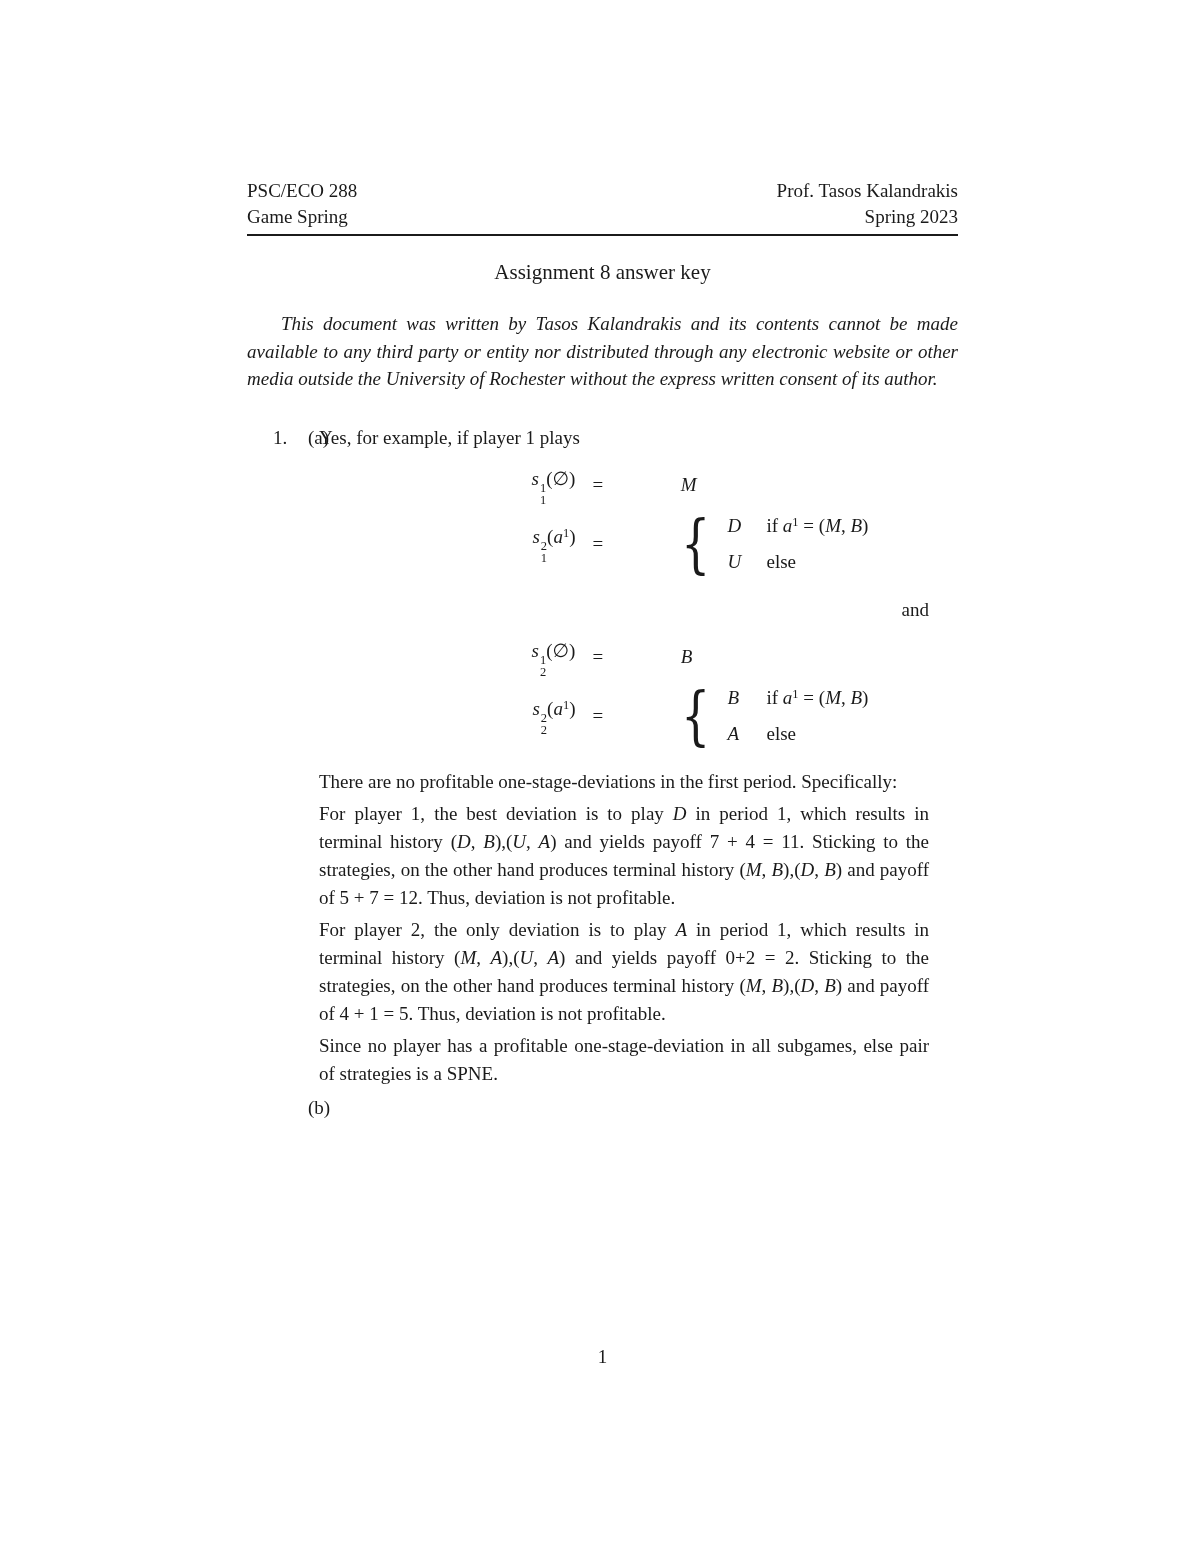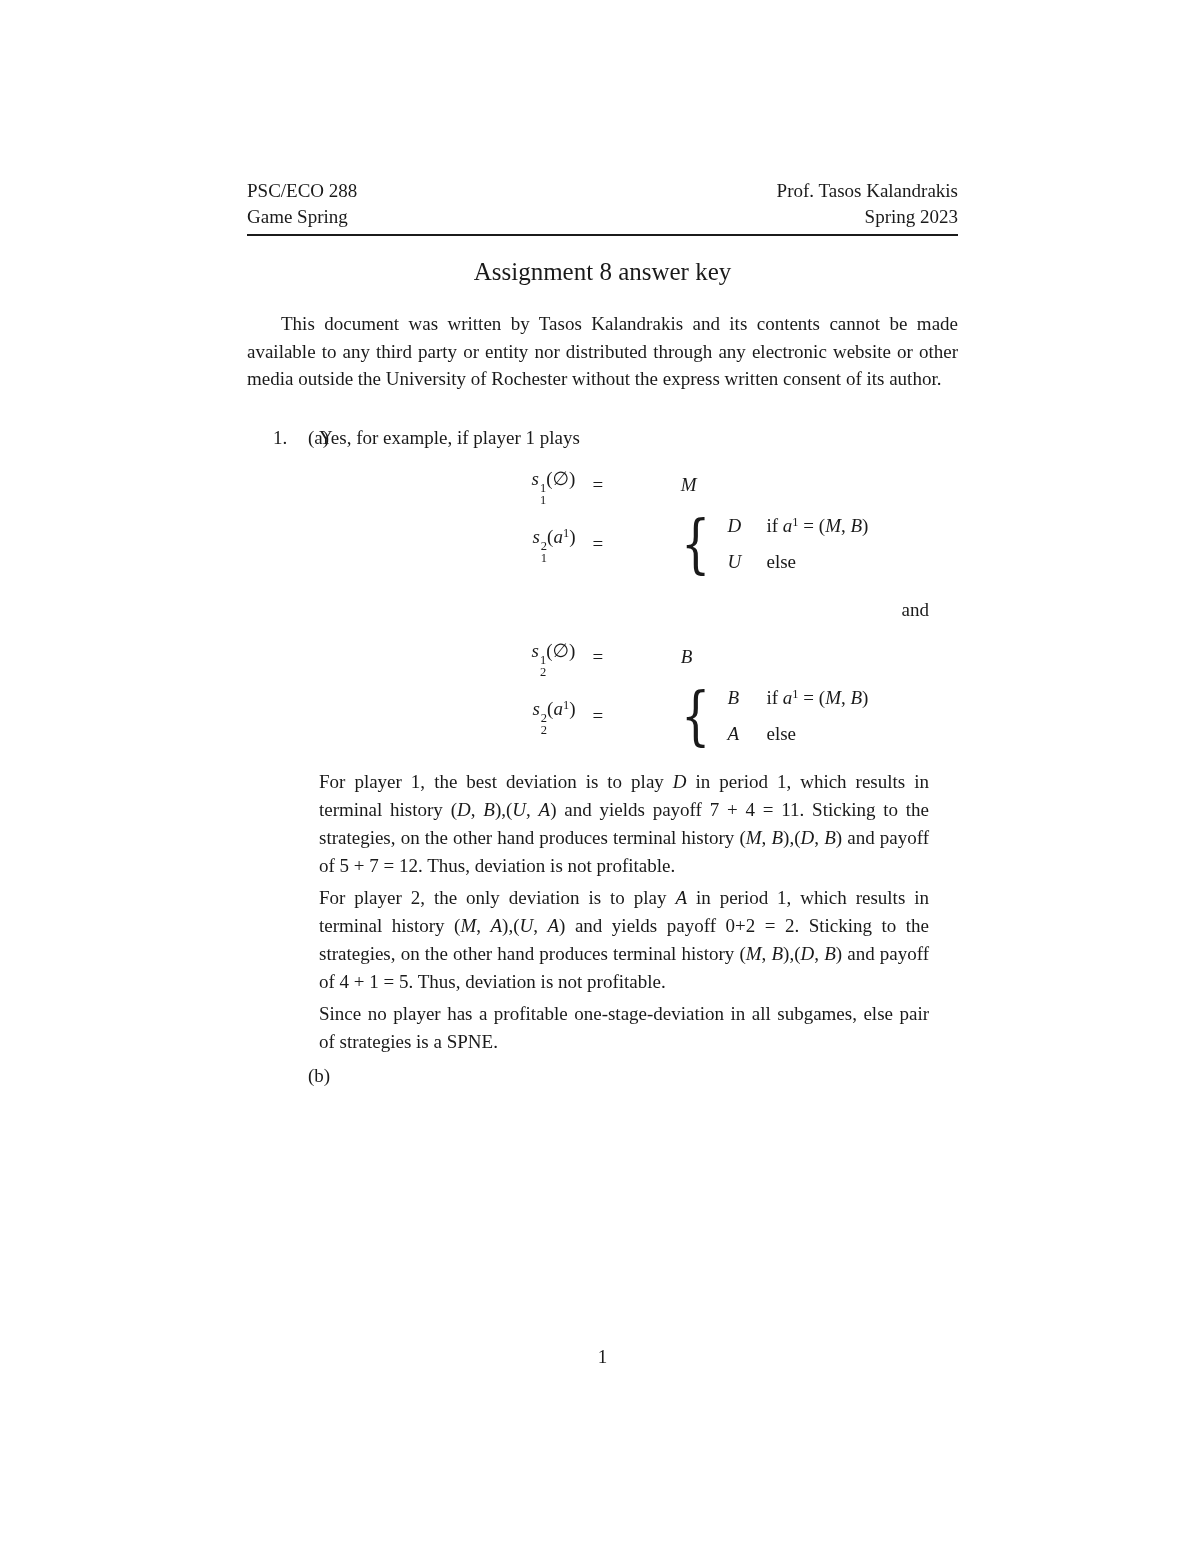--- a/index.html
+++ b/index.html
@@ -12,22 +12,22 @@
     overflow: hidden;
   }
   .page { position: relative; width: 1200px; height: 1484px; background: #ffffff; }
   .content {
     position: absolute; left: 247px; top: 178px; width: 711px;
     font-size: 19px; line-height: 28px;
   }
   .doc-header { line-height: 26px; }
   .hrow { display: flex; justify-content: space-between; }
   .hrule { border-bottom: 2px solid #1b1b1b; margin-top: 4px; }
-  .title { font-size: 25px; font-weight: 400; text-align: center; margin: 21px 0 0 0; line-height: 30px; }
-  .notice { text-align: justify; text-indent: 34px; margin: 23px 0 0 0; line-height: 27.5px; }
+  .title { font-size: 21px; font-weight: 400; text-align: center; margin: 21px 0 0 0; line-height: 30px; }
+  .notice { font-style: italic; text-align: justify; text-indent: 34px; margin: 23px 0 0 0; line-height: 27.5px; }
   .item { position: relative; margin-top: 31px; }
   .item-num { position: absolute; left: 26px; top: 0; }
   .part { position: relative; }
   .part-label { position: absolute; left: 61px; top: 0; }
   .part-body { margin-left: 72px; width: 610px; }
   .pbody { margin: 4px 0 0 0; text-align: justify; }
   .intro, .partb .pbody { margin-top: 0; }
   .partb { margin-top: 6px; }
   .connector { margin-top: 16px; text-align: right; }
   .eqwrap { margin: 13px 0 20px 0; }
@@ -142,20 +142,21 @@
                     </span>
                   <span class="case-row">
                       <span class="case-val"><i>A</i></span>
                       <span class="case-cond">else</span>
                     </span>
                 </span>
               </span>
             </div>
           </div>
 
+          <p class="pbody">There are no profitable one-stage-deviations in the first period. Specifically:</p>
           <p class="pbody">For player 1, the best deviation is to play <i>D</i> in period 1, which results in terminal history (<i>D</i>, <i>B</i>),(<i>U</i>, <i>A</i>) and yields payoff 7 + 4 = 11. Sticking to the strategies, on the other hand produces terminal history (<i>M</i>, <i>B</i>),(<i>D</i>, <i>B</i>) and payoff of 5 + 7 = 12. Thus, deviation is not profitable.</p>
           <p class="pbody">For player 2, the only deviation is to play <i>A</i> in period 1, which results in terminal history (<i>M</i>, <i>A</i>),(<i>U</i>, <i>A</i>) and yields payoff 0+2 = 2. Sticking to the strategies, on the other hand produces terminal history (<i>M</i>, <i>B</i>),(<i>D</i>, <i>B</i>) and payoff of 4 + 1 = 5. Thus, deviation is not profitable.</p>
           <p class="pbody">Since no player has a profitable one-stage-deviation in all subgames, else pair of strategies is a SPNE.</p>
         </div>
       </div>
 
       <div class="part partb">
         <span class="part-label">(b)</span>
       </div>
     </div>

